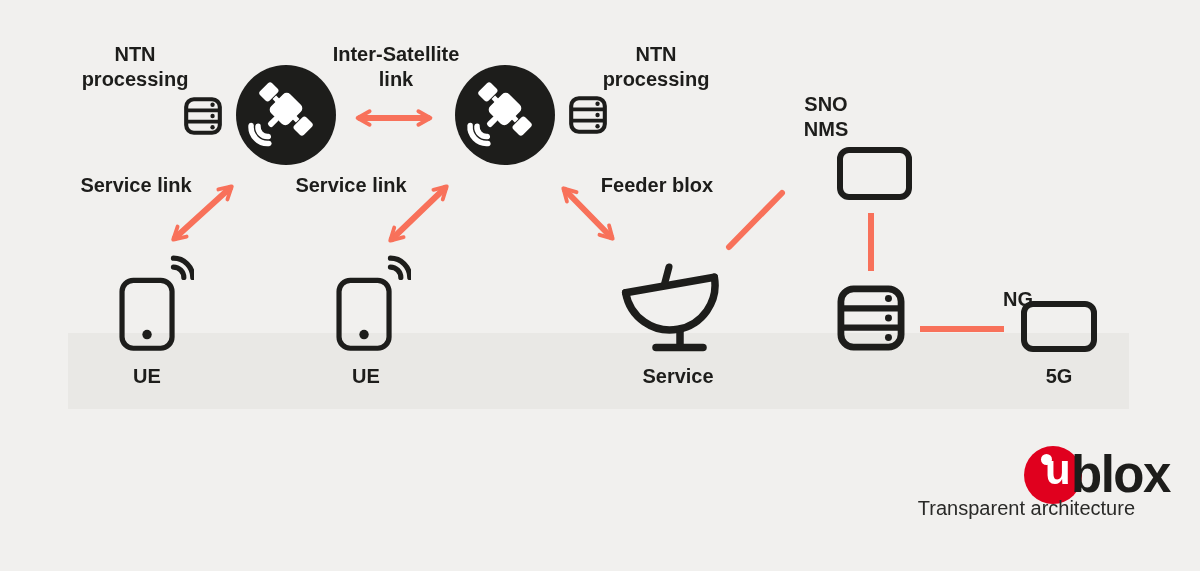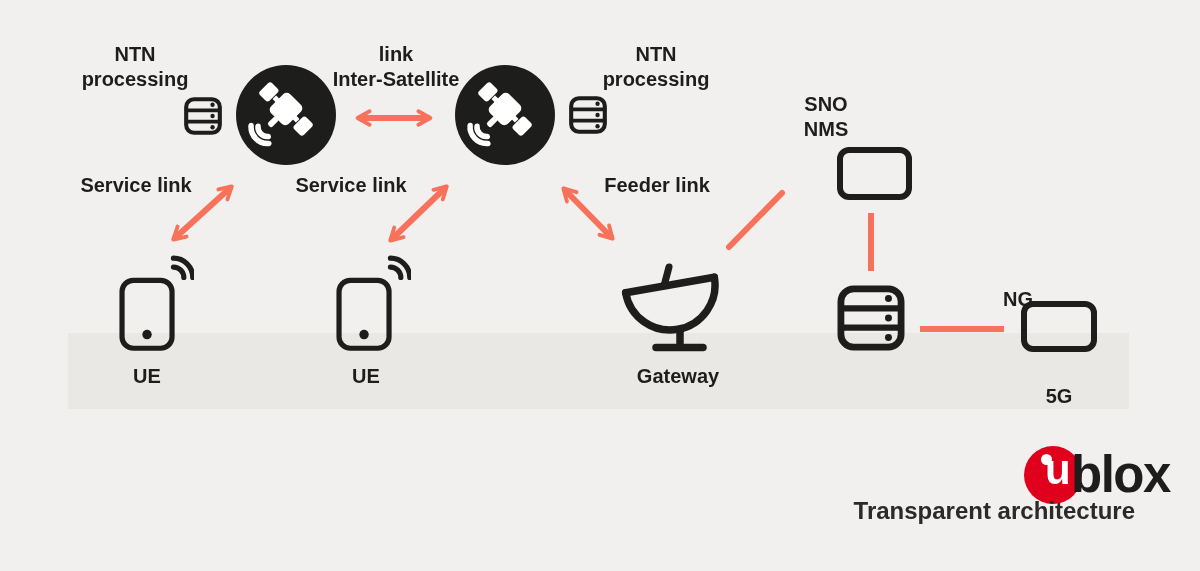--- a/index.html
+++ b/index.html
@@ -32,21 +32,21 @@
   .logo-u{
     position:absolute;left:21px;top:1px;
     font-weight:700;font-size:42px;line-height:1.1;color:#ffffff;letter-spacing:-1px;
   }
   .logo-rest{
     position:absolute;left:47px;top:1px;
     font-weight:700;font-size:51px;line-height:1.1;color:#1d1d1b;letter-spacing:-1.5px;
   }
   .tagline{
     position:absolute;right:65px;top:497px;
-    font-weight:700;font-size:24px;color:#2a2a28;white-space:nowrap;
+    font-weight:400;font-size:20px;color:#2a2a28;white-space:nowrap;
   }
   svg{display:block;}
 </style>
 </head>
 <body>
 
 <div class="stage">
 
   <svg width="0" height="0" style="position:absolute" aria-hidden="true">
     <defs>
@@ -56,41 +56,41 @@
     </defs>
   </svg>
 
   <div class="band"></div>
 
   <div class="lbl" style="left:135px;top:42px">
     <span>NTN</span>
     <span>processing</span>
   </div>
   <div class="lbl" style="left:396px;top:42px">
+    <span>Inter-Satellite</span>
     <span>link</span>
-    <span>Inter-Satellite</span>
   </div>
   <div class="lbl" style="left:656px;top:42px">
     <span>NTN</span>
     <span>processing</span>
   </div>
   <div class="lbl" style="left:826px;top:92px">
     <span>SNO</span>
     <span>NMS</span>
   </div>
 
   <div class="lbl" style="left:136px;top:173px">Service link</div>
   <div class="lbl" style="left:351px;top:173px">Service link</div>
-  <div class="lbl" style="left:657px;top:173px">Feeder link</div>
+  <div class="lbl" style="left:657px;top:173px">Feeder blox</div>
   <div class="lbl" style="left:1018px;top:287px">NG</div>
 
   <div class="lbl" style="left:147px;top:364px">UE</div>
   <div class="lbl" style="left:366px;top:364px">UE</div>
-  <div class="lbl" style="left:678px;top:364px">Gateway</div>
-  <div class="lbl" style="left:1059px;top:384px">5G</div>
+  <div class="lbl" style="left:678px;top:364px">Service</div>
+  <div class="lbl" style="left:1059px;top:364px">5G</div>
 
   <div class="icon" style="left:236px;top:65px">
     <svg width="100" height="100" viewBox="0 0 100 100">
       <circle cx="50" cy="50" r="50" fill="#1d1d1b"></circle>
       <g transform="rotate(45 50 44)" fill="#ffffff">
         <rect x="19" y="35.5" width="13.5" height="17" rx="3"></rect>
         <rect x="33.5" y="41.5" width="5" height="5"></rect>
         <rect x="37.5" y="30.5" width="25" height="27" rx="5"></rect>
         <rect x="61.5" y="41.5" width="5" height="5"></rect>
         <rect x="67.5" y="35.5" width="13.5" height="17" rx="3"></rect>

